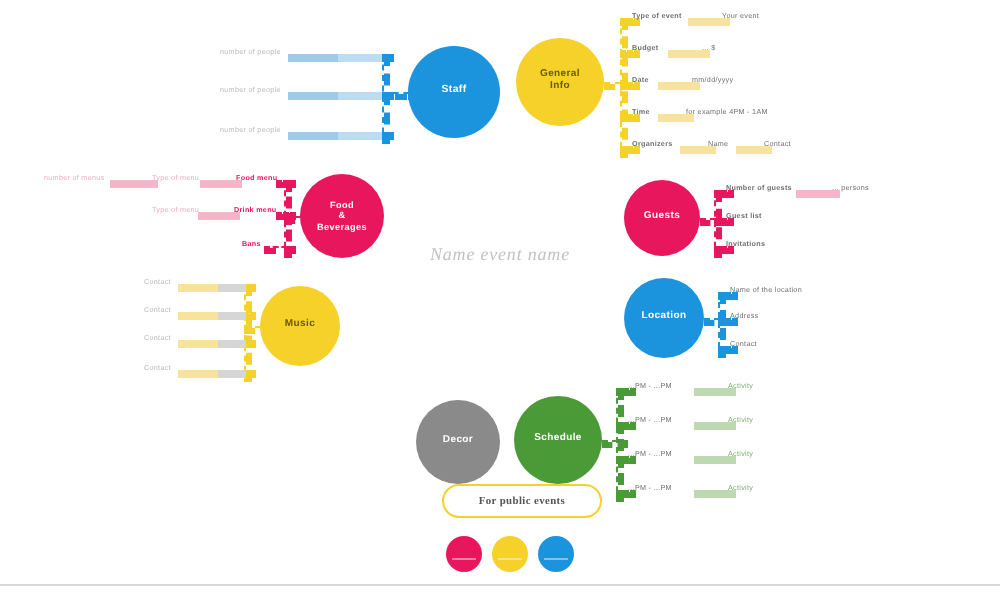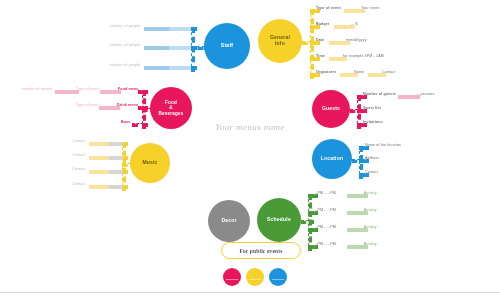--- a/index.html
+++ b/index.html
@@ -212,21 +212,21 @@
   <div class="h dash-yell" style="left:118px;top:170px;width:4px;"></div>
   <div class="h sol-grayf" style="left:105px;top:170px;width:12px;"></div>
   <div class="h sol-yellf" style="left:89px;top:170px;width:14px;"></div>
   <div class="lbl gray" style="left:72px;top:168px;">Contact</div>
 
   <div class="h dash-yell" style="left:118px;top:185px;width:4px;"></div>
   <div class="h sol-grayf" style="left:105px;top:185px;width:12px;"></div>
   <div class="h sol-yellf" style="left:89px;top:185px;width:14px;"></div>
   <div class="lbl gray" style="left:72px;top:183px;">Contact</div>
 
-  <div id="title">Your menus name</div>
+  <div id="title">Name event name</div>
 
   <div class="node gray" style="left:208px;top:200px;width:42px;height:42px;font-size:5px;">
     <span>Decor</span>
   </div>
 
   <div class="node green" style="left:257px;top:198px;width:44px;height:44px;font-size:5px;">
     <span>Schedule</span>
   </div>
 
   <div class="h dash-green" style="left:301px;top:220px;width:7px;"></div>

